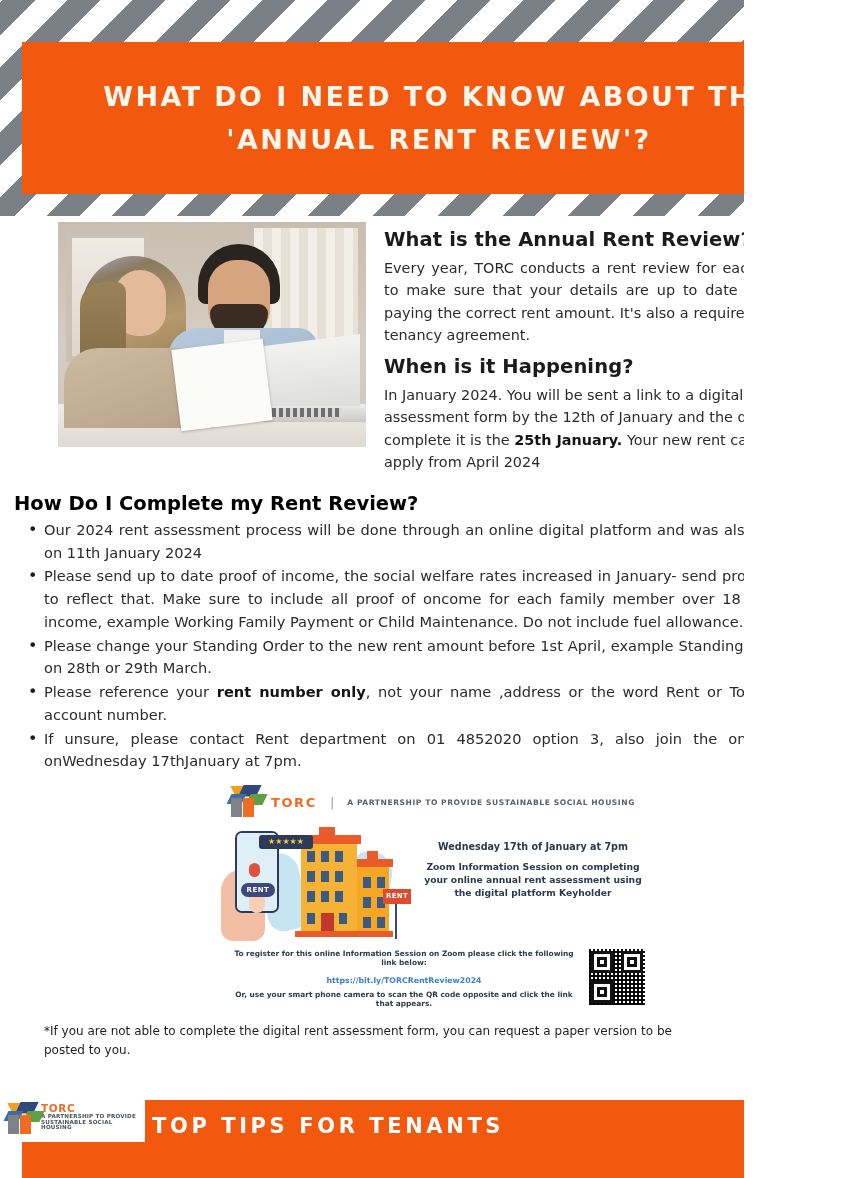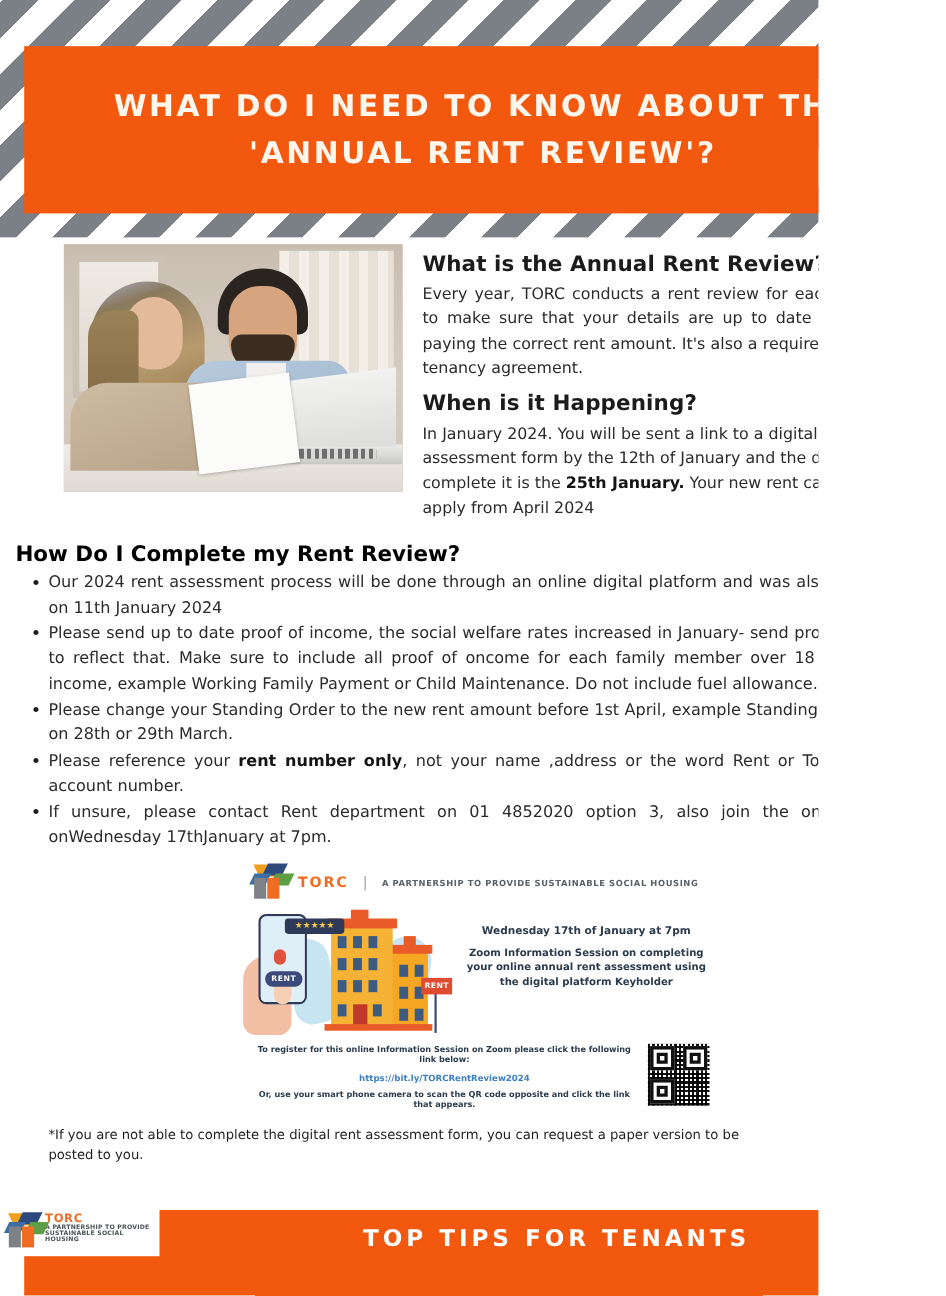--- a/index.html
+++ b/index.html
@@ -332,21 +332,21 @@
     left: 22px;
     bottom: 0px;
     width: 838px;
     height: 78px;
     background: #f2590f;
     z-index: 7;
   }
   #bottom-title {
     position: absolute;
     left: 0; right: 0; top: 14px;
-    text-align: center;
+    text-align: left;
     color: #ffffff;
     font-size: 21px;
     font-weight: 700;
     letter-spacing: 3.6px;
     padding-left: 130px;
   }
   #bottom-logo {
     position: absolute;
     left: 0px;
     bottom: 36px;

